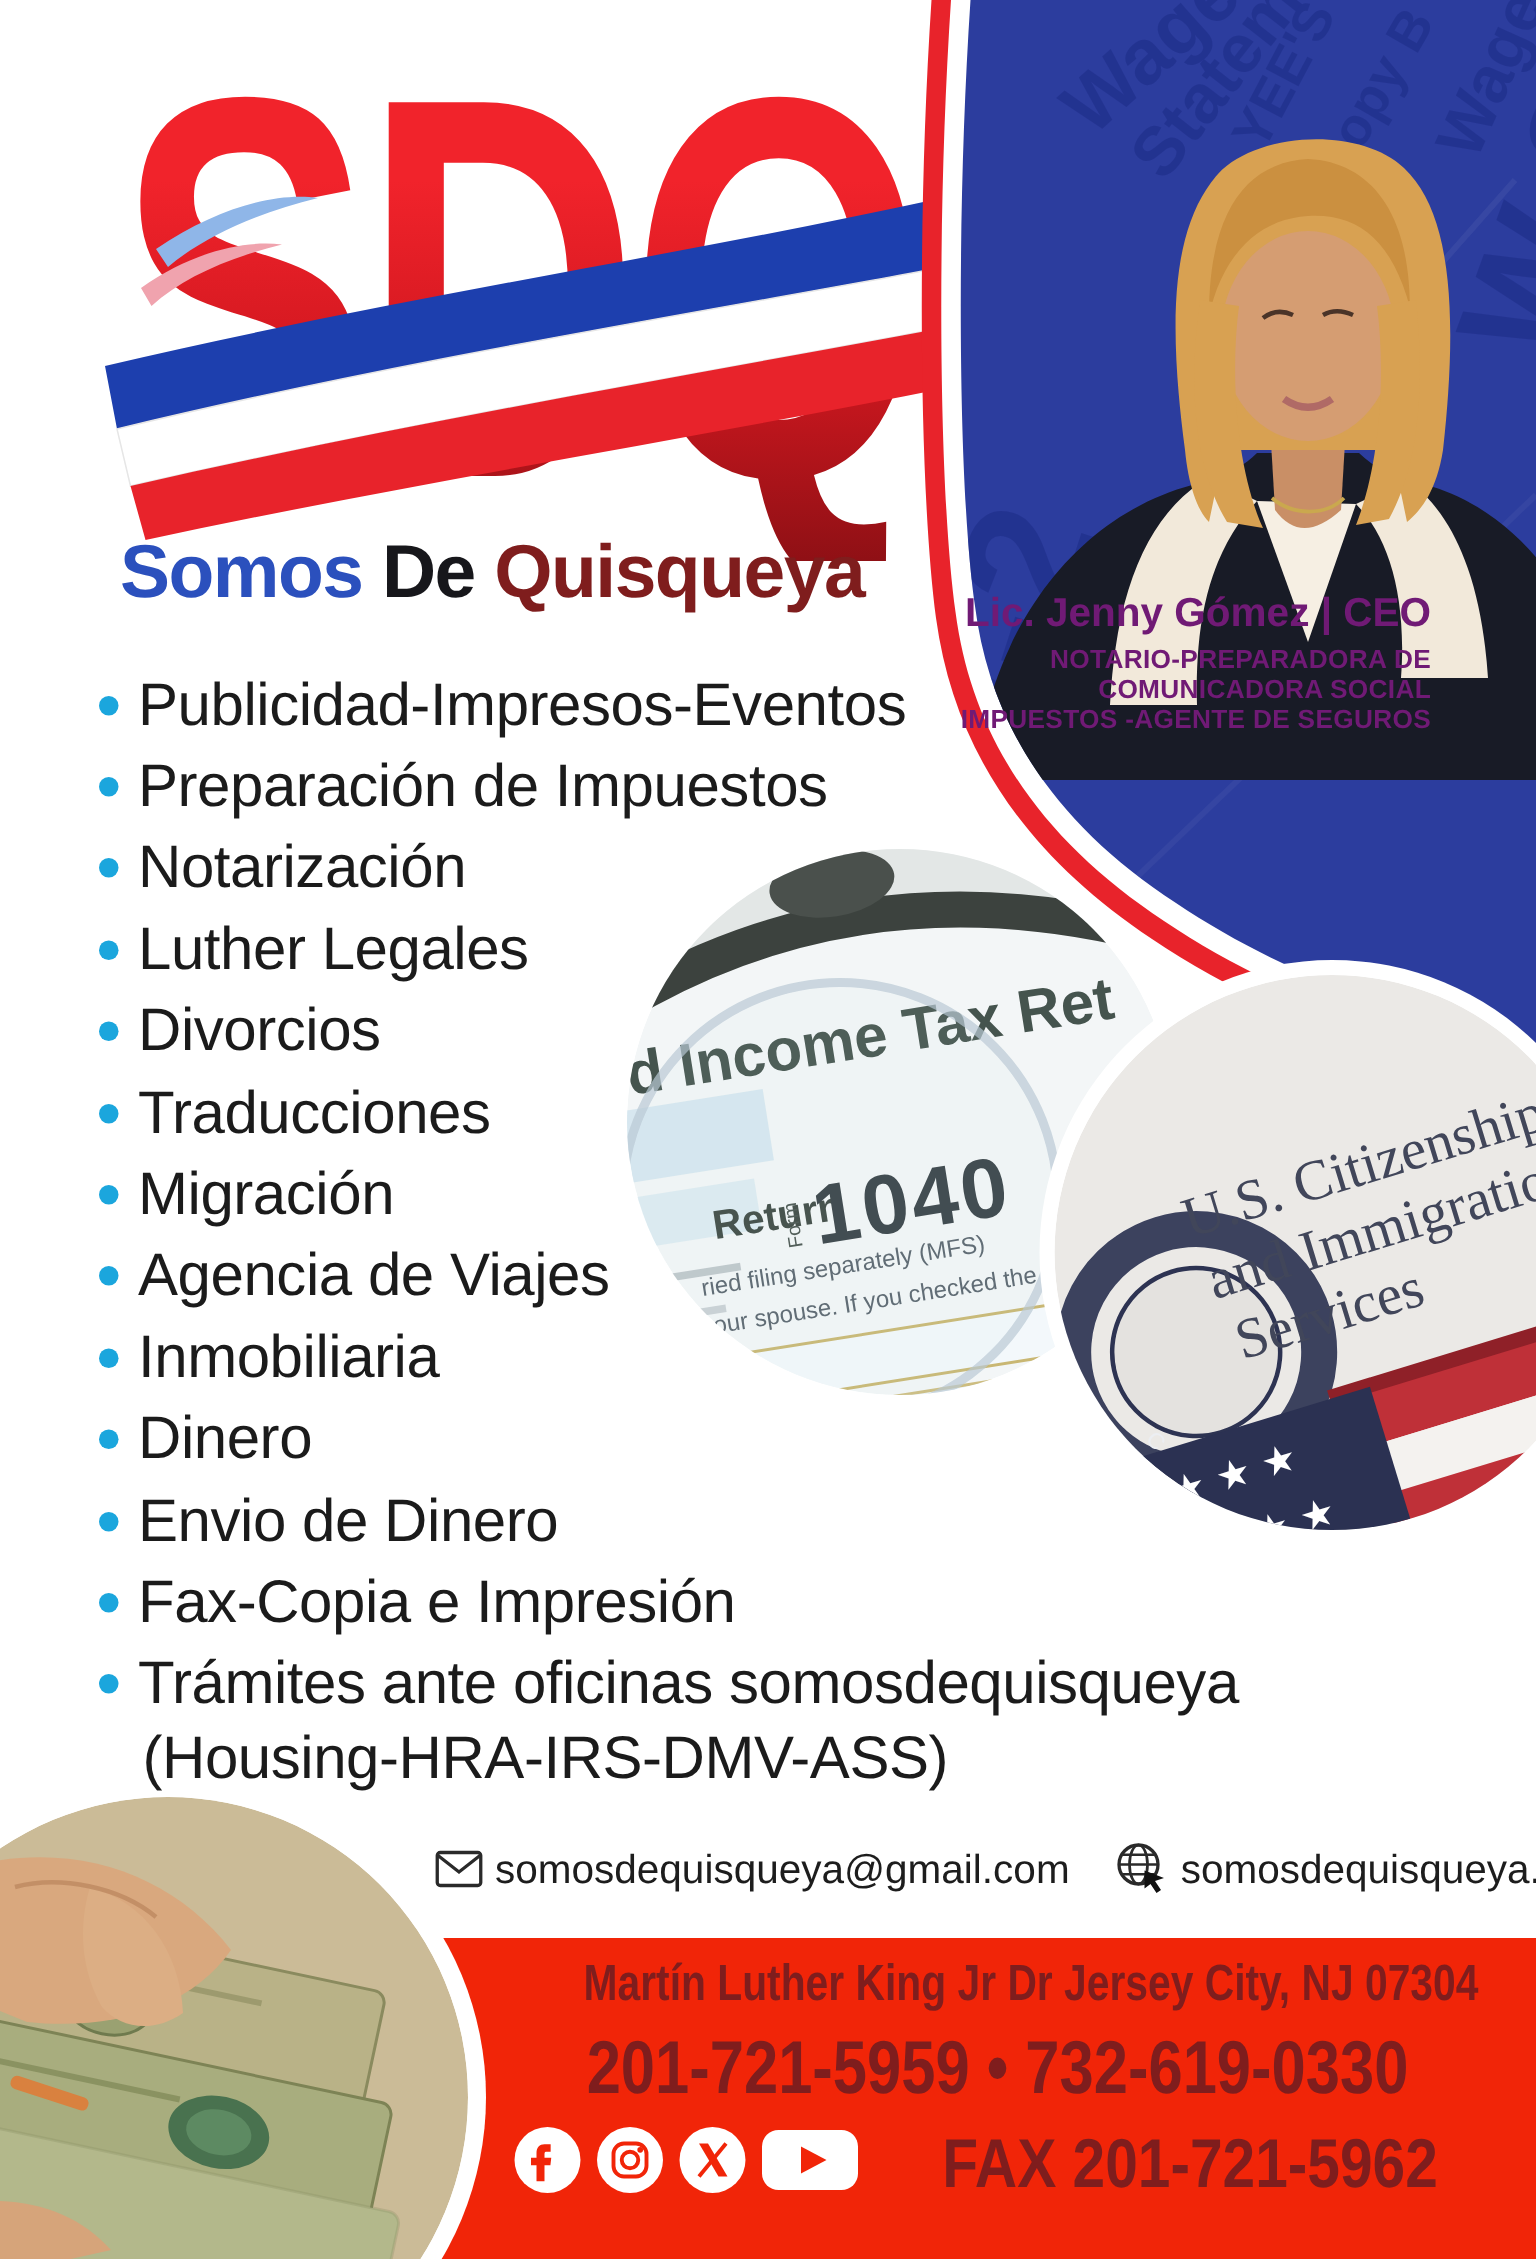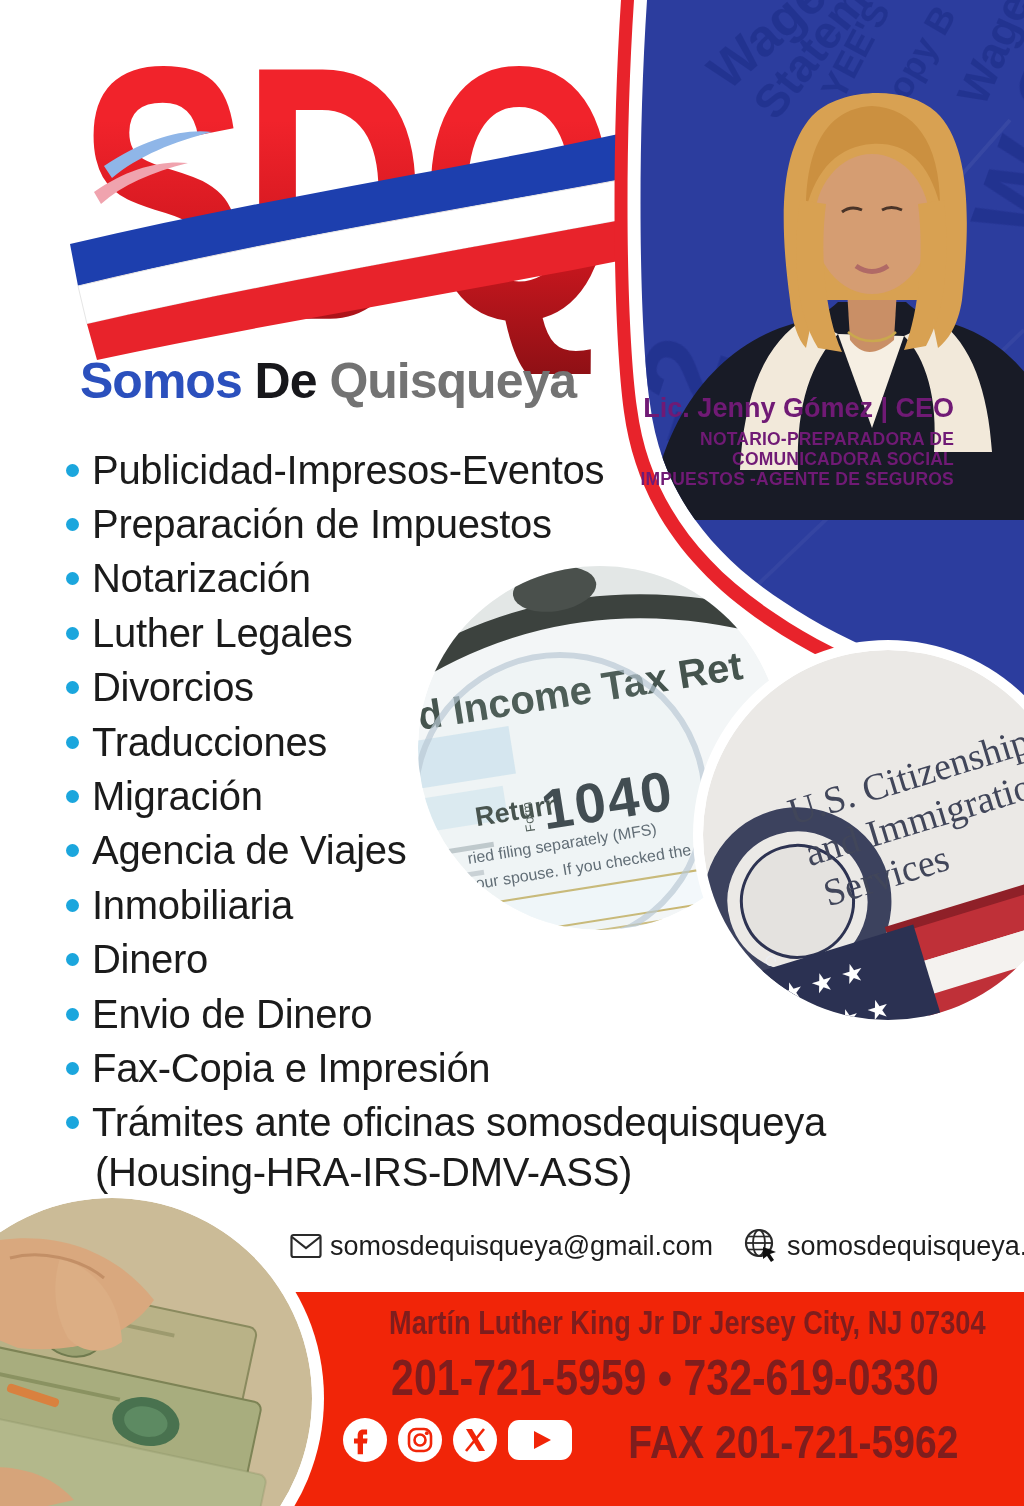--- a/index.html
+++ b/index.html
@@ -10,21 +10,21 @@
   
   .logo-letters{position:absolute;left:78px;top:12px;z-index:1;font-weight:bold;
     font-size:255px;line-height:1;letter-spacing:-6px;display:inline-block;
     transform:scaleY(1.42);transform-origin:top left;color:#c8141b;}
   @supports ((-webkit-background-clip:text) or (background-clip:text)){
     .logo-letters{background:linear-gradient(180deg,#f1232b 30%,#d31820 62%,#8f1015 100%);
       -webkit-background-clip:text;background-clip:text;color:transparent;}
   }
   .tagline{position:absolute;left:80px;top:352px;z-index:3;font-size:50px;font-weight:bold;
     letter-spacing:-1px;white-space:nowrap;}
-  .tg-blue{color:#2b50bd;} .tg-black{color:#17171b;} .tg-red{color:#737373;}
+  .tg-blue{color:#2b50bd;} .tg-black{color:#17171b;} .tg-red{color:#7f1d1d;}
 
   
   .services{position:absolute;left:66px;top:443px;z-index:3;}
   .service-row{display:flex;align-items:center;height:54.4px;}
   .dot{width:13px;height:13px;border-radius:50%;background:#1ba6dd;margin-right:13px;flex:0 0 auto;}
   .service-label{font-size:40px;color:#1b1b1b;letter-spacing:-0.3px;white-space:nowrap;}
   .service-cont{margin-left:29px;height:48px;display:flex;align-items:flex-start;}
 
   
   .profile{position:absolute;right:70px;top:393px;z-index:3;text-align:right;color:#701a75;}

